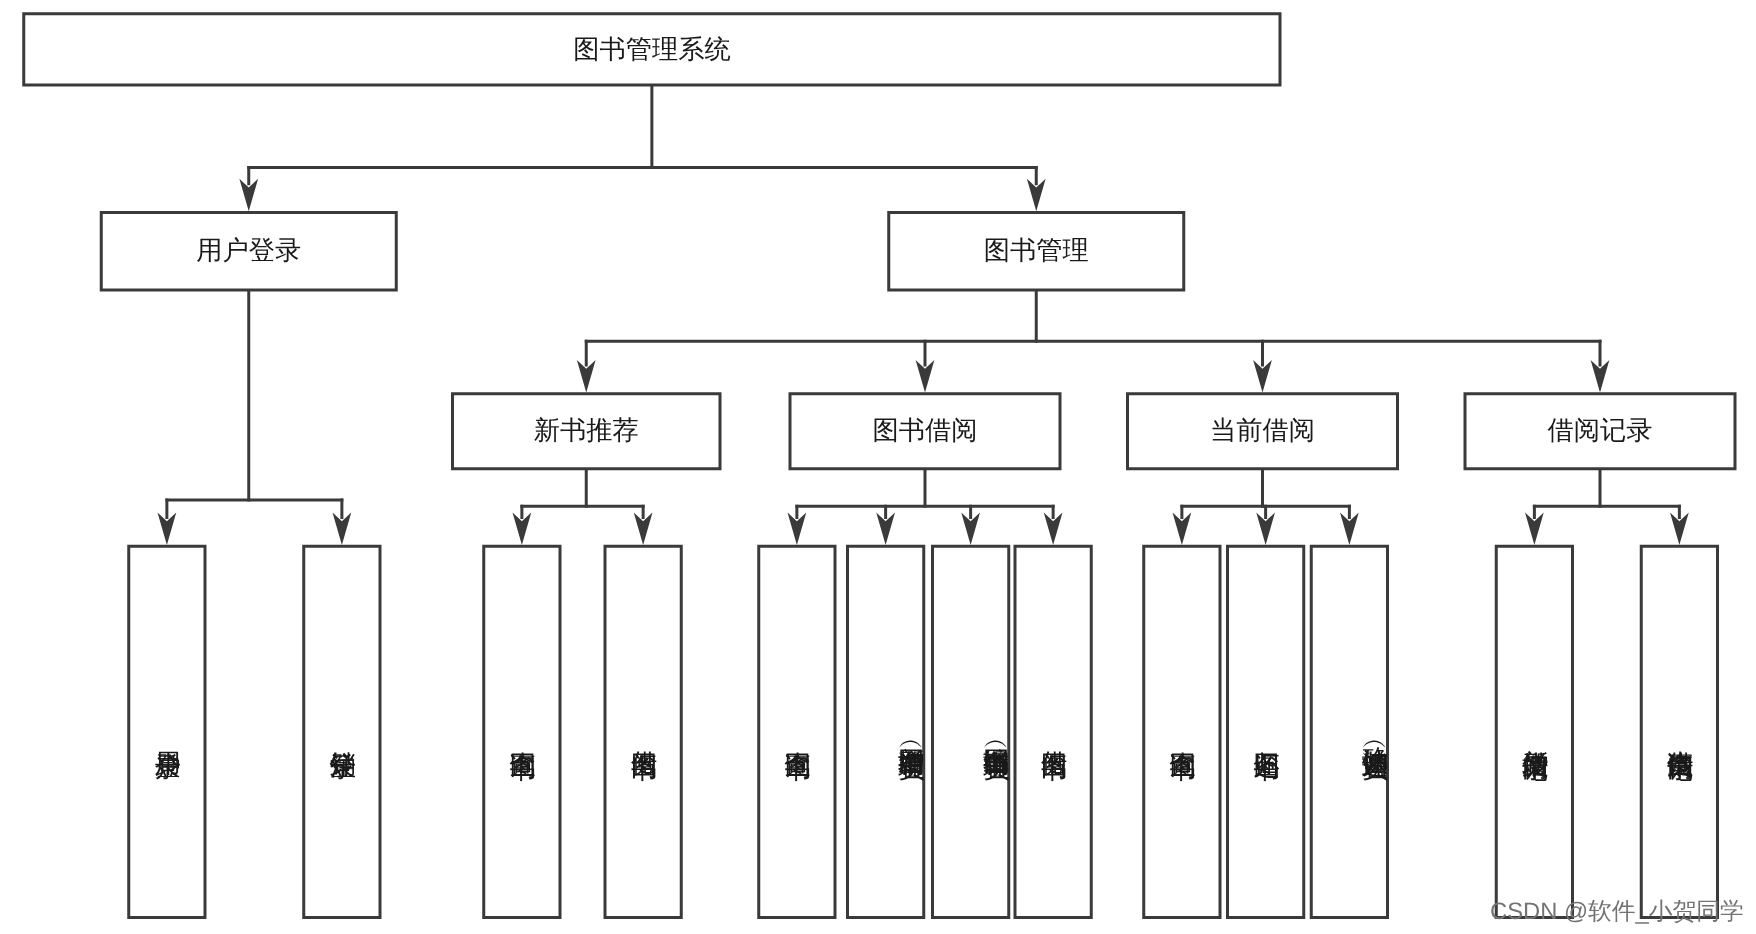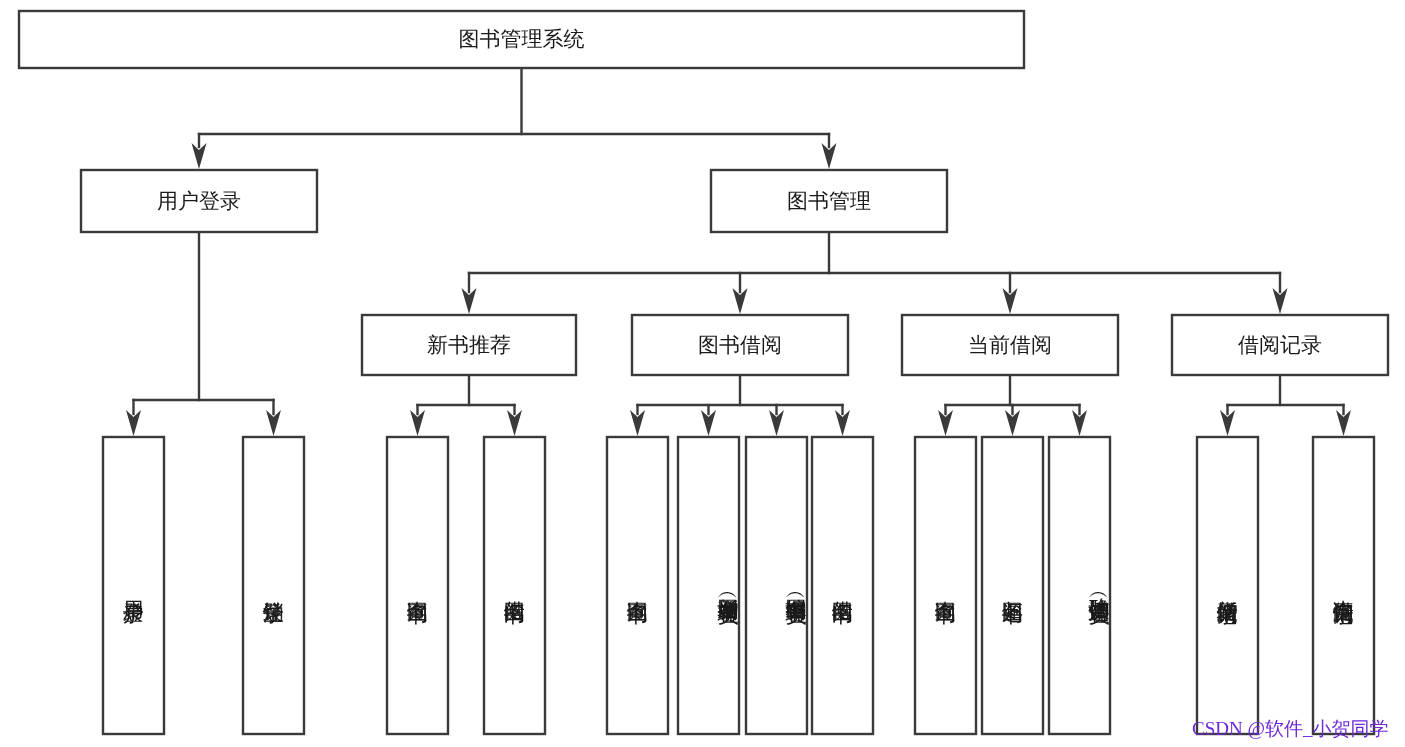--- a/index.html
+++ b/index.html
@@ -61,23 +61,23 @@
     color: #1a1a1a;
     letter-spacing: 1px;
     display: flex;
     align-items: center;
     justify-content: center;
     white-space: nowrap;
     pointer-events: none;
   }
   .watermark {
     position: absolute;
-    font-family: Liberation Serif, serif;
+    font-family: Liberation Sans, sans-serif;
     font-size: 19px;
-    color: #6d28d9;
+    color: #737373;
     white-space: nowrap;
     user-select: none;
   }
 </style>
 </head>
 <body>
 
 <div id="diagram-root">
   <svg class="flow-svg" viewBox="0 0 1405 747">
     <g id="edge-layer">

